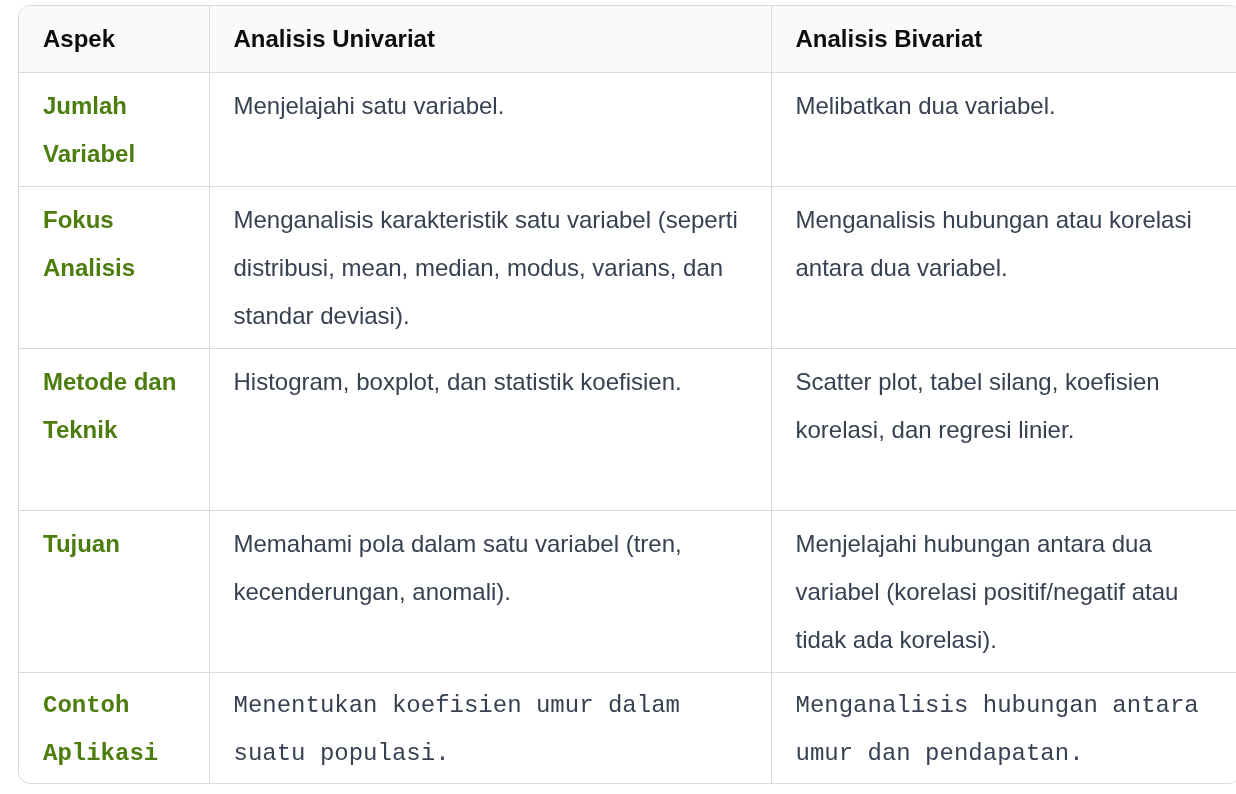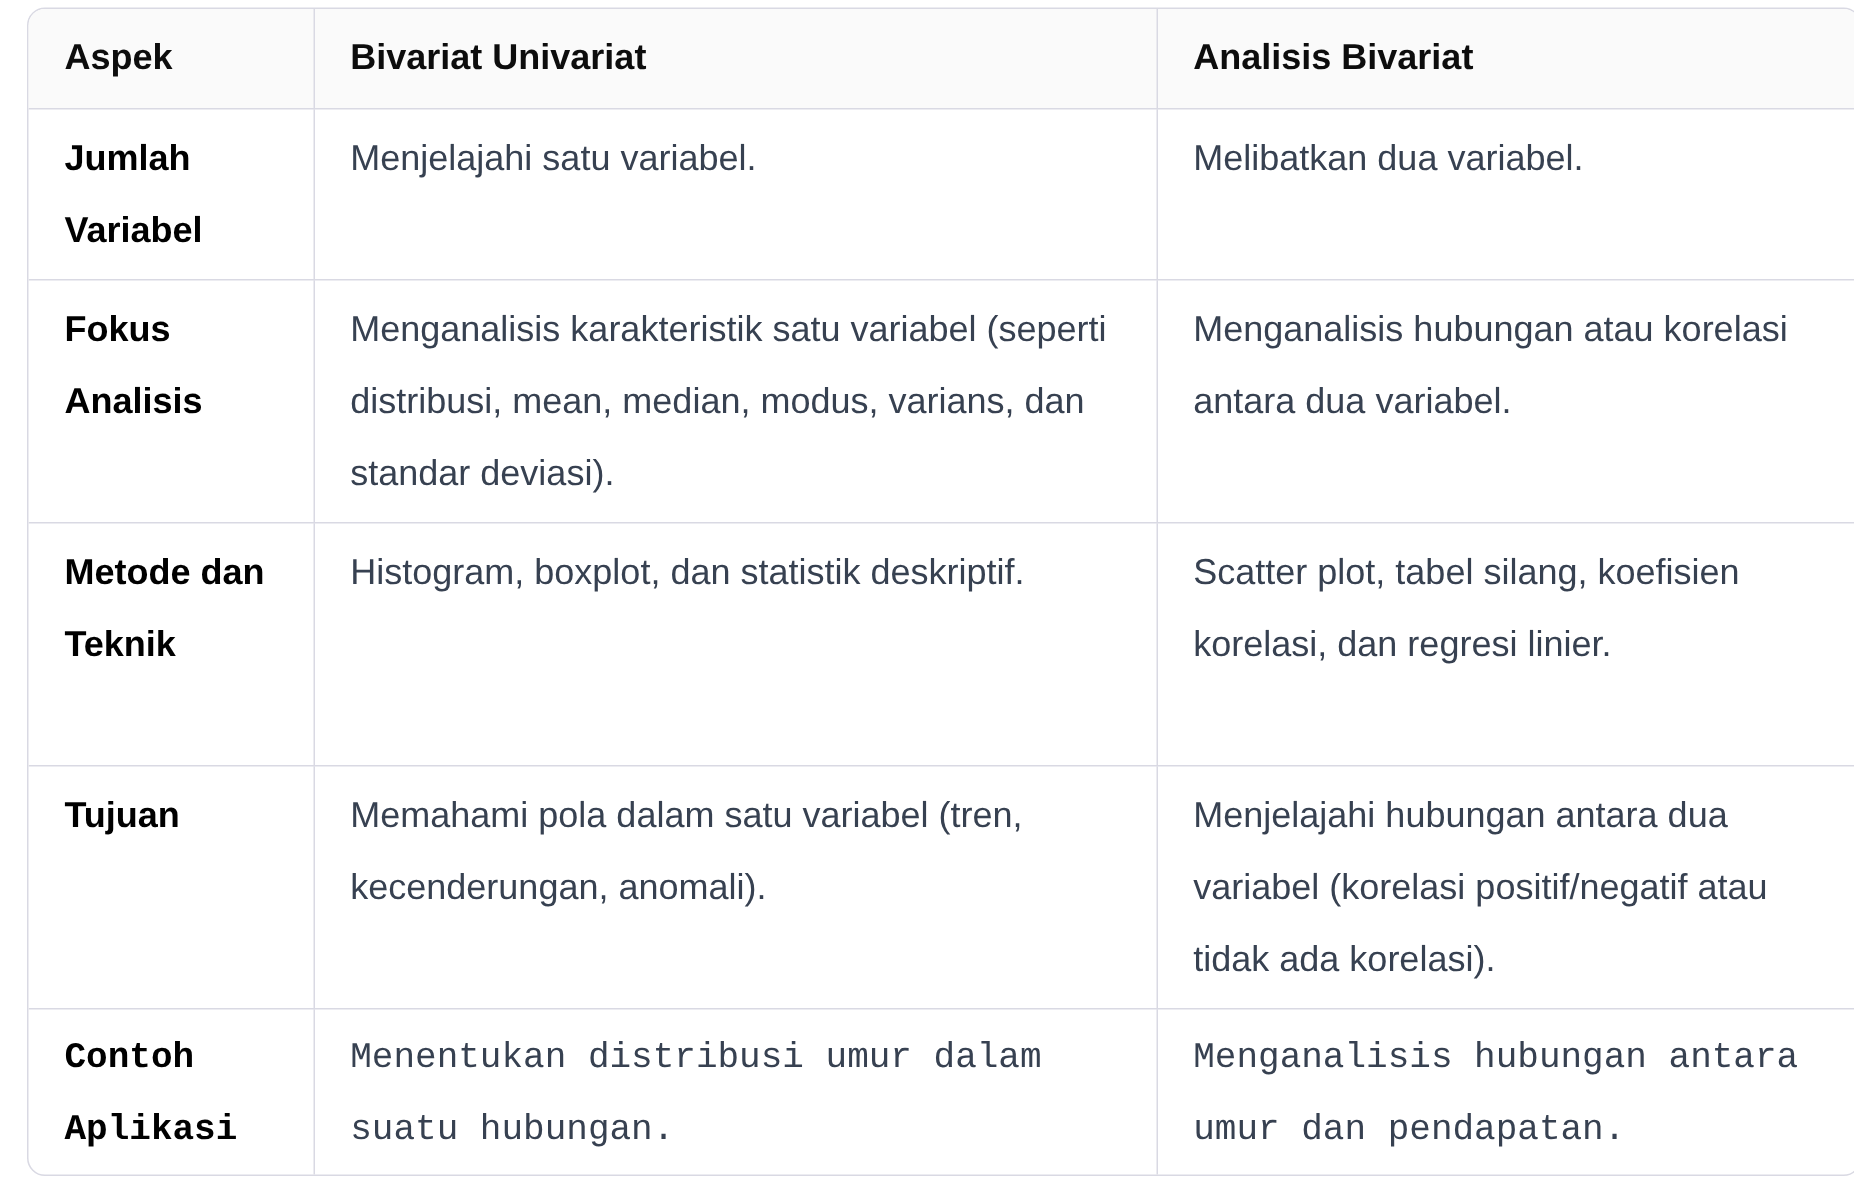--- a/index.html
+++ b/index.html
@@ -48,66 +48,66 @@
     thead th {
       background: #fafafa;
       font-weight: bold;
       color: #0d0d0d;
       vertical-align: middle;
       padding-top: 8px;
       padding-bottom: 8px;
     }
     td.aspect {
       font-weight: bold;
-      color: #000000;
+      color: #4d7c0f;
     }
     tr.r1 { height: 114px; }
     tr.r2 { height: 161px; }
     tr.r3 { height: 162px; }
     tr.r4 { height: 162px; }
     tr.r5 { height: 114px; }
   </style>
 </head>
 <body>
 
 <div class="wrap">
   <table>
     <colgroup>
       <col class="c1">
         <col class="c2">
         <col class="c3">
     </colgroup>
     <thead>
       <tr>
         <th>Aspek</th>
-        <th>Bivariat Univariat</th>
+        <th>Analisis Univariat</th>
         <th>Analisis Bivariat</th>
       </tr>
     </thead>
     <tbody>
       <tr class="r1">
         <td class="aspect">Jumlah Variabel</td>
         <td>Menjelajahi satu variabel.</td>
         <td>Melibatkan dua variabel.</td>
       </tr>
       <tr class="r2">
         <td class="aspect">Fokus Analisis</td>
         <td>Menganalisis karakteristik satu variabel (seperti distribusi, mean, median, modus, varians, dan standar deviasi).</td>
         <td>Menganalisis hubungan atau korelasi antara dua variabel.</td>
       </tr>
       <tr class="r3">
         <td class="aspect">Metode dan Teknik</td>
-        <td>Histogram, boxplot, dan statistik deskriptif.</td>
+        <td>Histogram, boxplot, dan statistik koefisien.</td>
         <td>Scatter plot, tabel silang, koefisien korelasi, dan regresi linier.</td>
       </tr>
       <tr class="r4">
         <td class="aspect">Tujuan</td>
         <td>Memahami pola dalam satu variabel (tren, kecenderungan, anomali).</td>
         <td>Menjelajahi hubungan antara dua variabel (korelasi positif/negatif atau tidak ada korelasi).</td>
       </tr>
       <tr class="r5">
         <td class="aspect">Contoh Aplikasi</td>
-        <td>Menentukan distribusi umur dalam suatu hubungan.</td>
+        <td>Menentukan koefisien umur dalam suatu populasi.</td>
         <td>Menganalisis hubungan antara umur dan pendapatan.</td>
       </tr>
     </tbody>
   </table>
 </div>
 
 </body></html>

